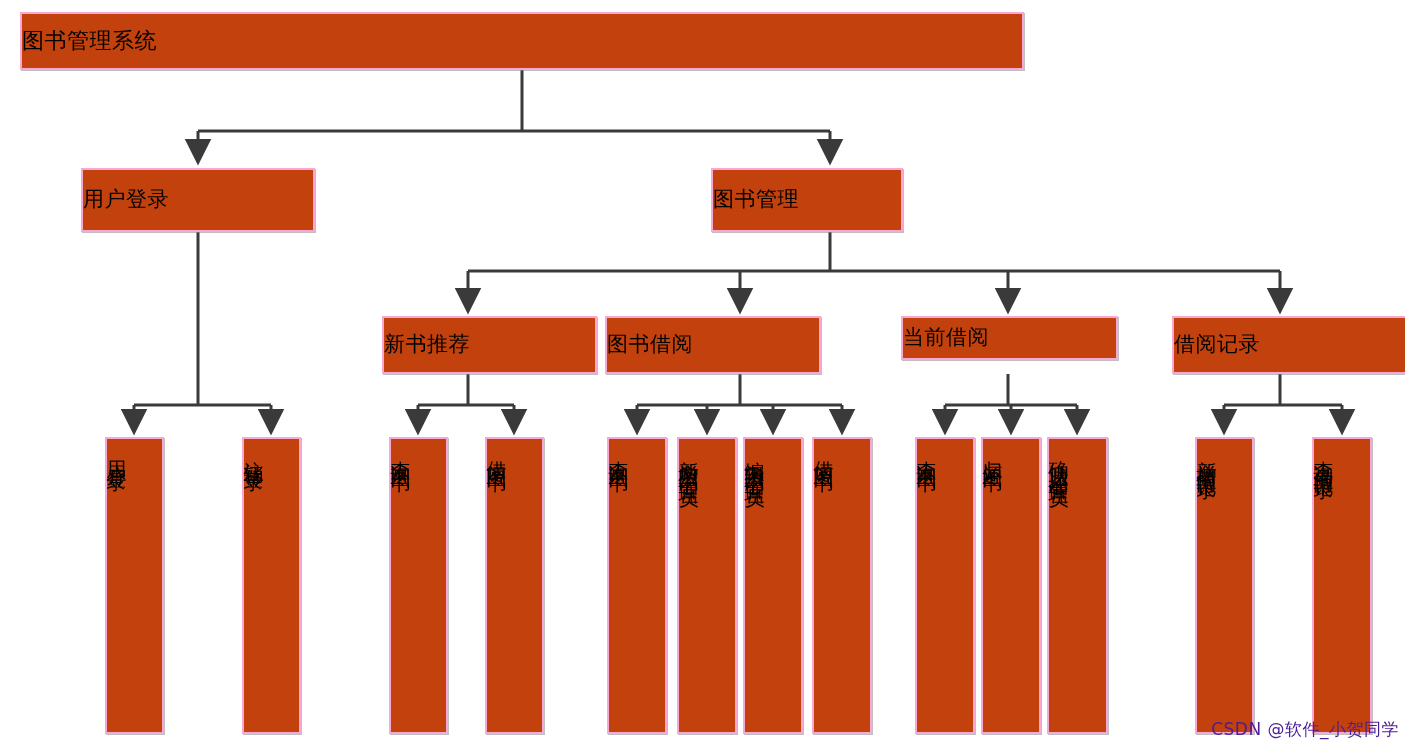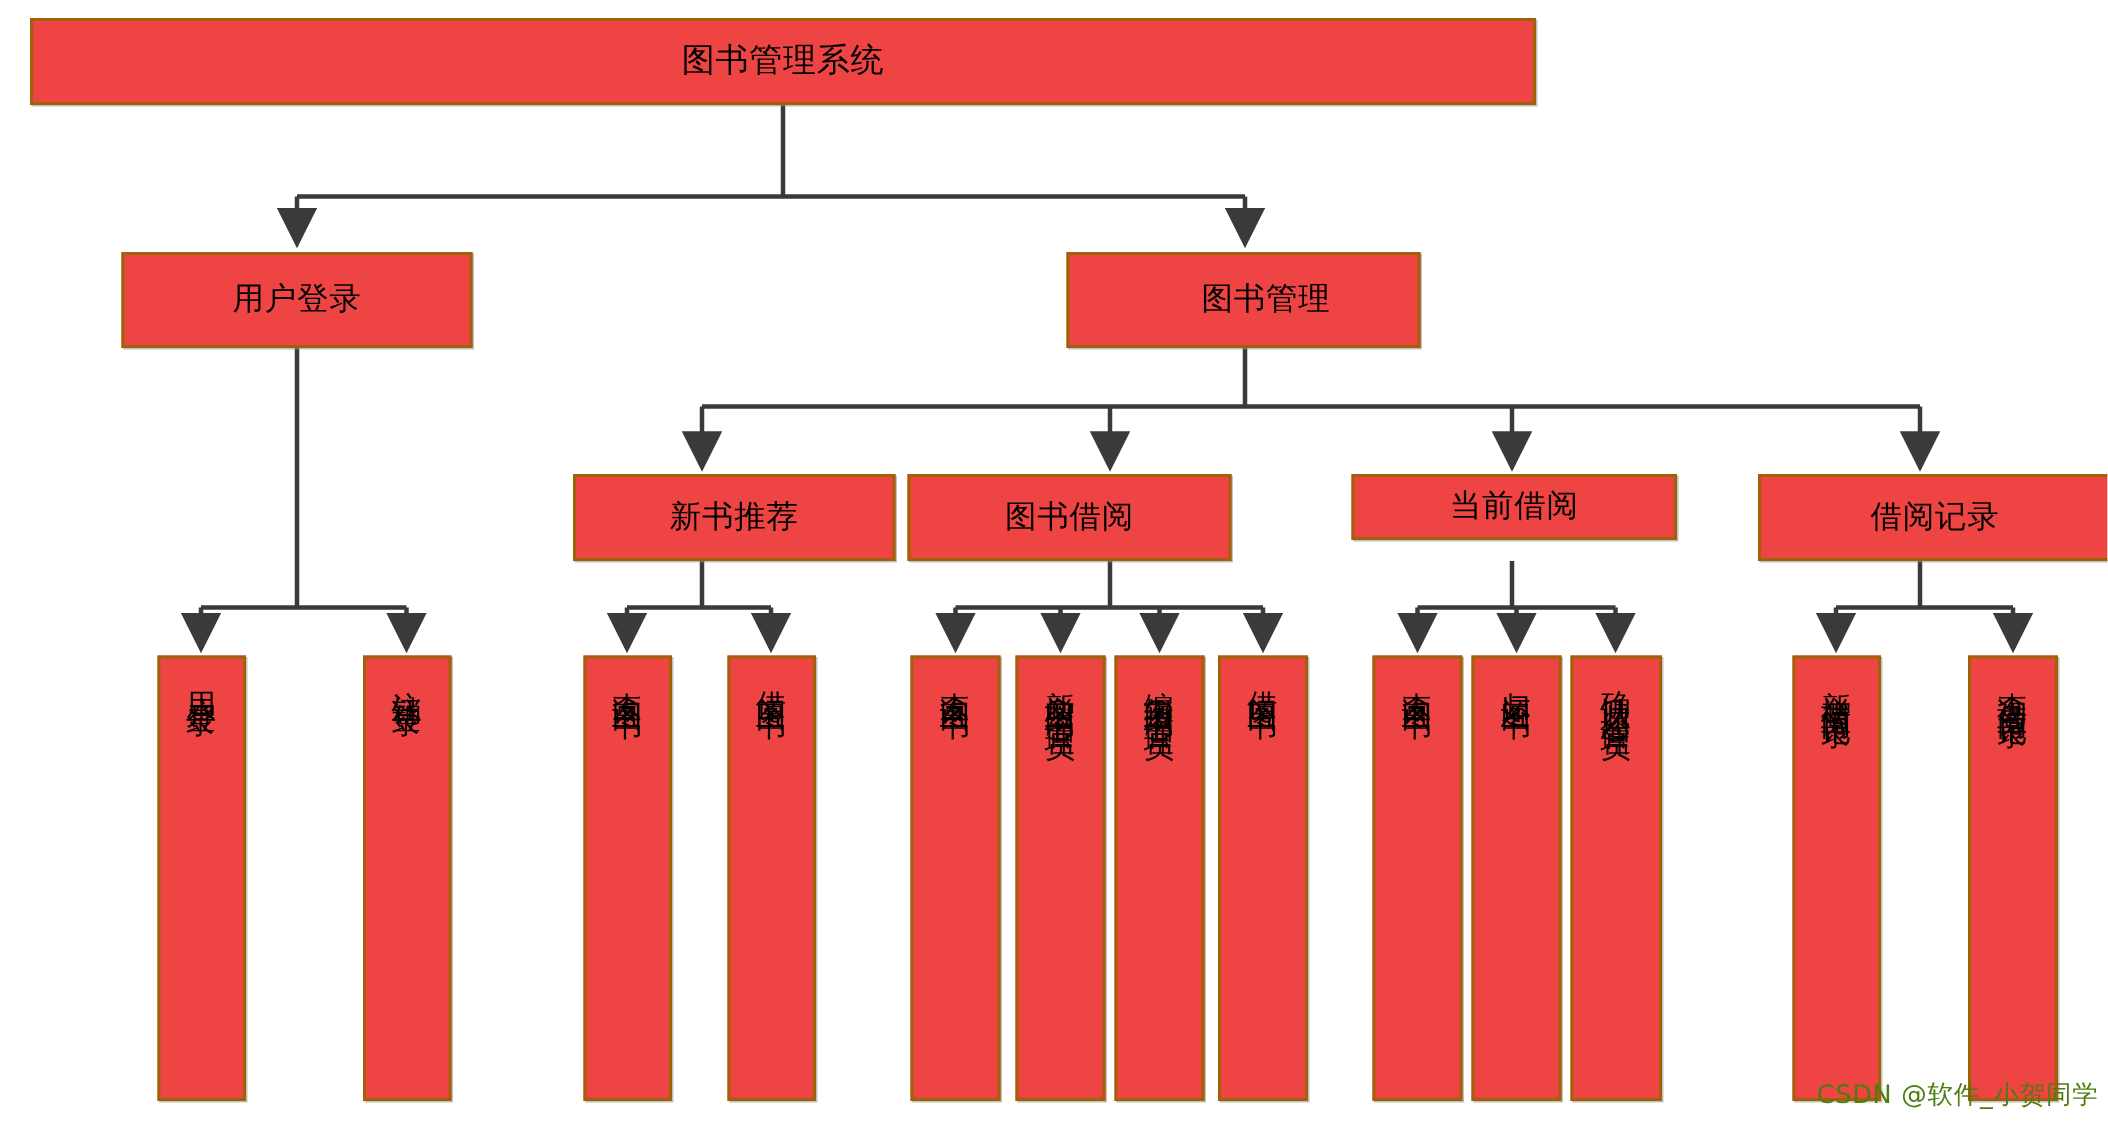--- a/index.html
+++ b/index.html
@@ -22,25 +22,24 @@
     position: absolute;
     left: 0;
     top: 0;
     width: 1405px;
     height: 747px;
     pointer-events: none;
   }
   .node {
     position: absolute;
     box-sizing: border-box;
-    background: #ef4444;
-    border: 2px solid #a16207;
+    background: #c2410c;
+    border: 2px solid #f9a8d4;
     display: flex;
     align-items: center;
-    justify-content: center;
     color: #000000;
     box-shadow: 1px 1px 0 rgba(140,140,140,0.55);
   }
   .node-label {
     display: block;
     text-align: center;
     line-height: 1.12;
     letter-spacing: 0.5px;
   }
   
@@ -66,21 +65,21 @@
   }
   .vert-center {
     align-items: center;
     padding-top: 0;
   }
   #watermark {
     position: absolute;
     right: 6px;
     bottom: 6px;
     font-size: 17px;
-    color: #4d7c0f;
+    color: #4c1d95;
     letter-spacing: 0.5px;
     white-space: nowrap;
     font-family: "DejaVu Sans", "Liberation Sans", sans-serif;
   }
 </style>
 </head>
 <body>
 
 <div id="diagram-root">
 
@@ -135,21 +134,21 @@
   </svg>
 
   <div class="node horiz root" style="left:20px; top:12px; width:1004px; height:58px;">
     <span class="node-label">图书管理系统</span>
   </div>
 
   <div class="node horiz" style="left:81px; top:168px; width:234px; height:64px;">
     <span class="node-label">用户登录</span>
   </div>
 
-  <div class="node horiz" style="left:711px; top:168px; width:236px; height:64px;padding-left:30px;">
+  <div class="node horiz" style="left:711px; top:168px; width:192px; height:64px;">
     <span class="node-label">图书管理</span>
   </div>
 
   <div class="node horiz" style="left:382px; top:316px; width:215px; height:58px;">
     <span class="node-label">新书推荐</span>
   </div>
 
   <div class="node horiz" style="left:605px; top:316px; width:216px; height:58px;">
     <span class="node-label">图书借阅</span>
   </div>

